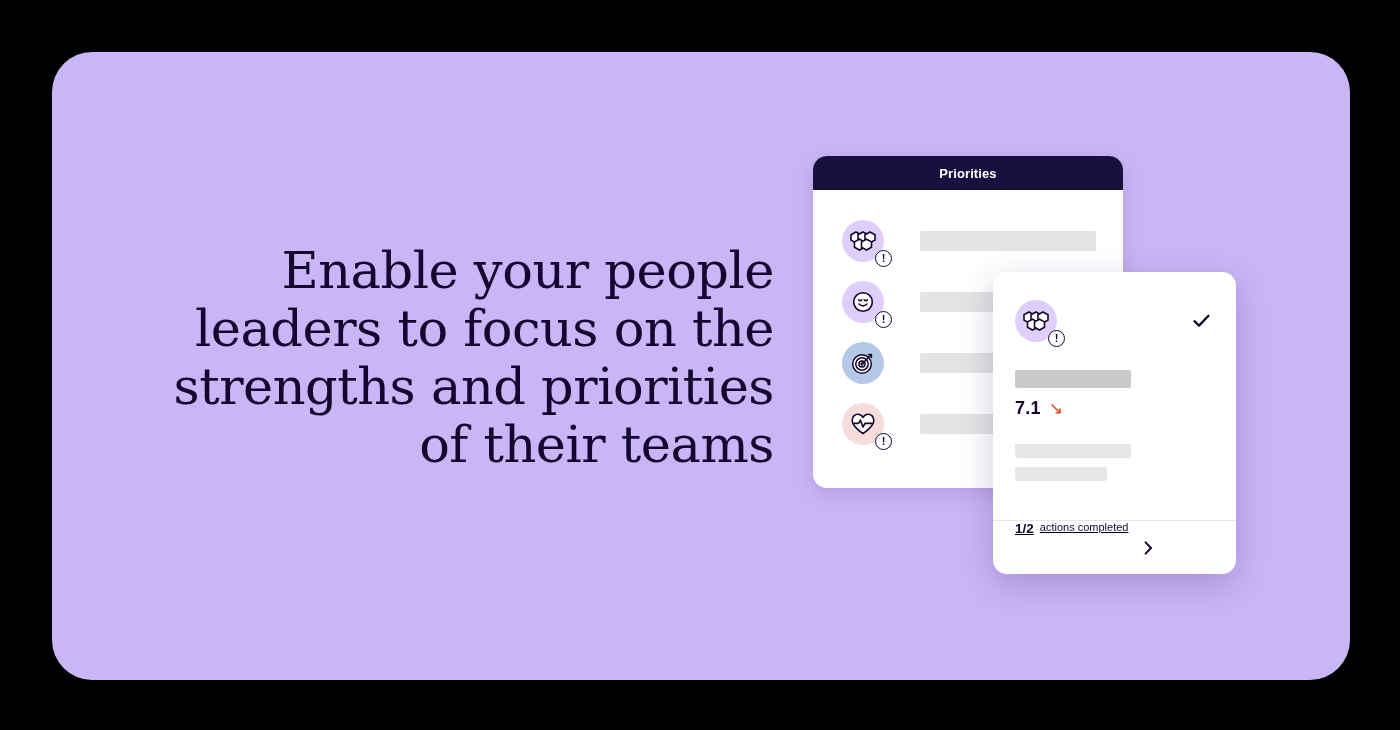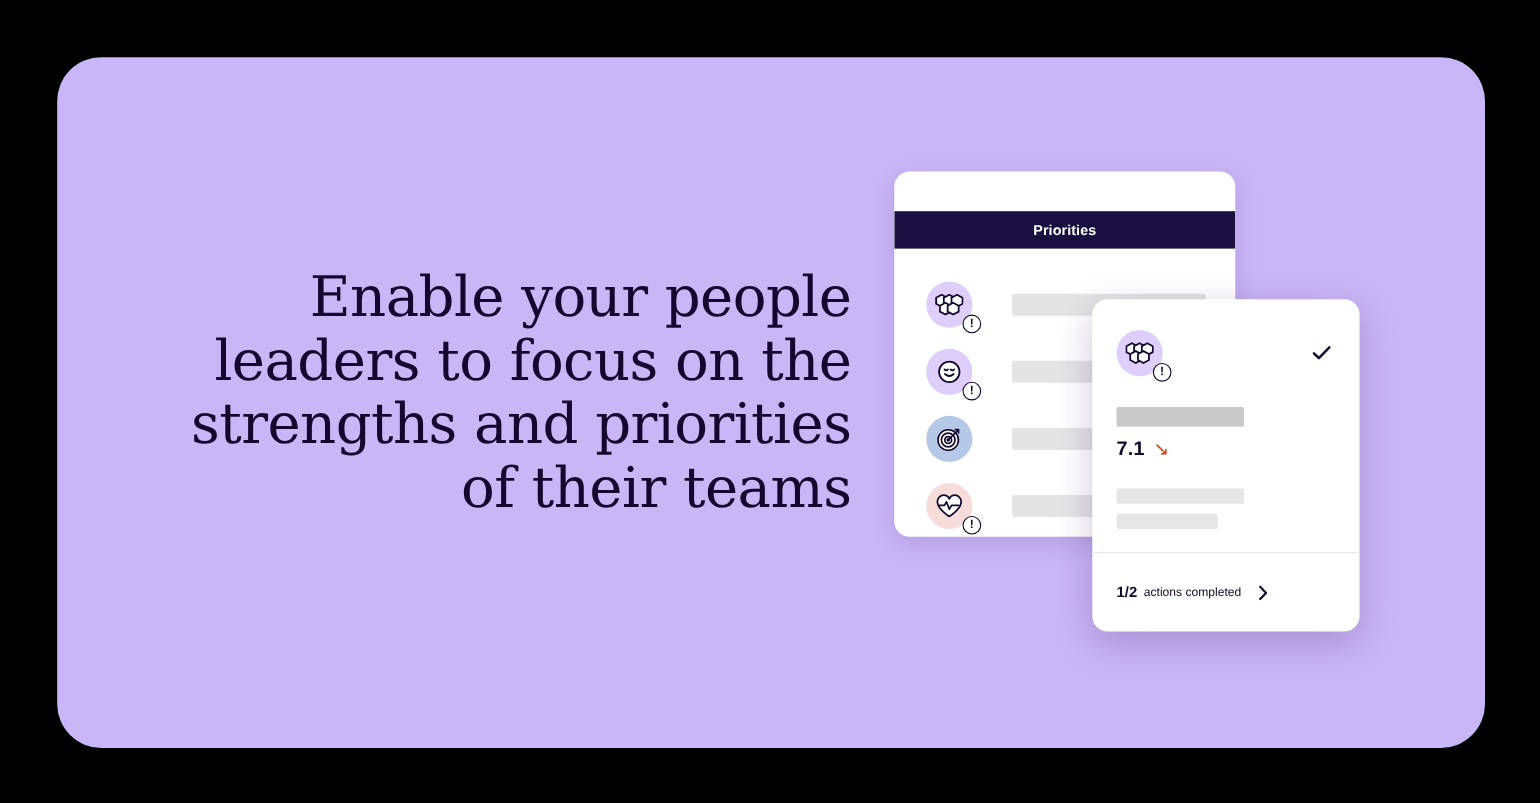--- a/index.html
+++ b/index.html
@@ -50,21 +50,20 @@
     border-radius: 14px;
     box-shadow: 0 6px 22px rgba(40, 10, 80, 0.13);
     overflow: hidden;
   }
   .card-header {
     height: 34px;
     background: #1a1040;
     display: flex;
     align-items: center;
     justify-content: center;
-    margin-top: 36px;
   }
   .card-header-title {
     color: #ffffff;
     font-size: 13px;
     font-weight: 700;
     letter-spacing: 0.1px;
   }
   .card-body { padding: 20px 0 0 0; }
 
   .priority-row {
@@ -162,25 +161,25 @@
     height: 14px;
     width: 92px;
     background: #e6e6e6;
     border-radius: 2px;
     margin-top: 9px;
   }
 
   .popup-footer {
     flex: 0 0 auto;
     border-top: 1px solid #e6e4ea;
-    height: 72px;
-    display: flex;
-    align-items: center;
+    height: 54px;
+    display: flex;
     padding: 0 22px;
     gap: 6px;
+    text-decoration: underline;
   }
   .footer-count { font-size: 13.5px; font-weight: 700; color: #14062e; }
   .footer-label { font-size: 11px; font-weight: 400; color: #14062e; }
   .footer-chevron { margin-left: 10px; display: flex; align-items: center; }
 </style>
 </head>
 <body>
 
 <div class="stage">
 

